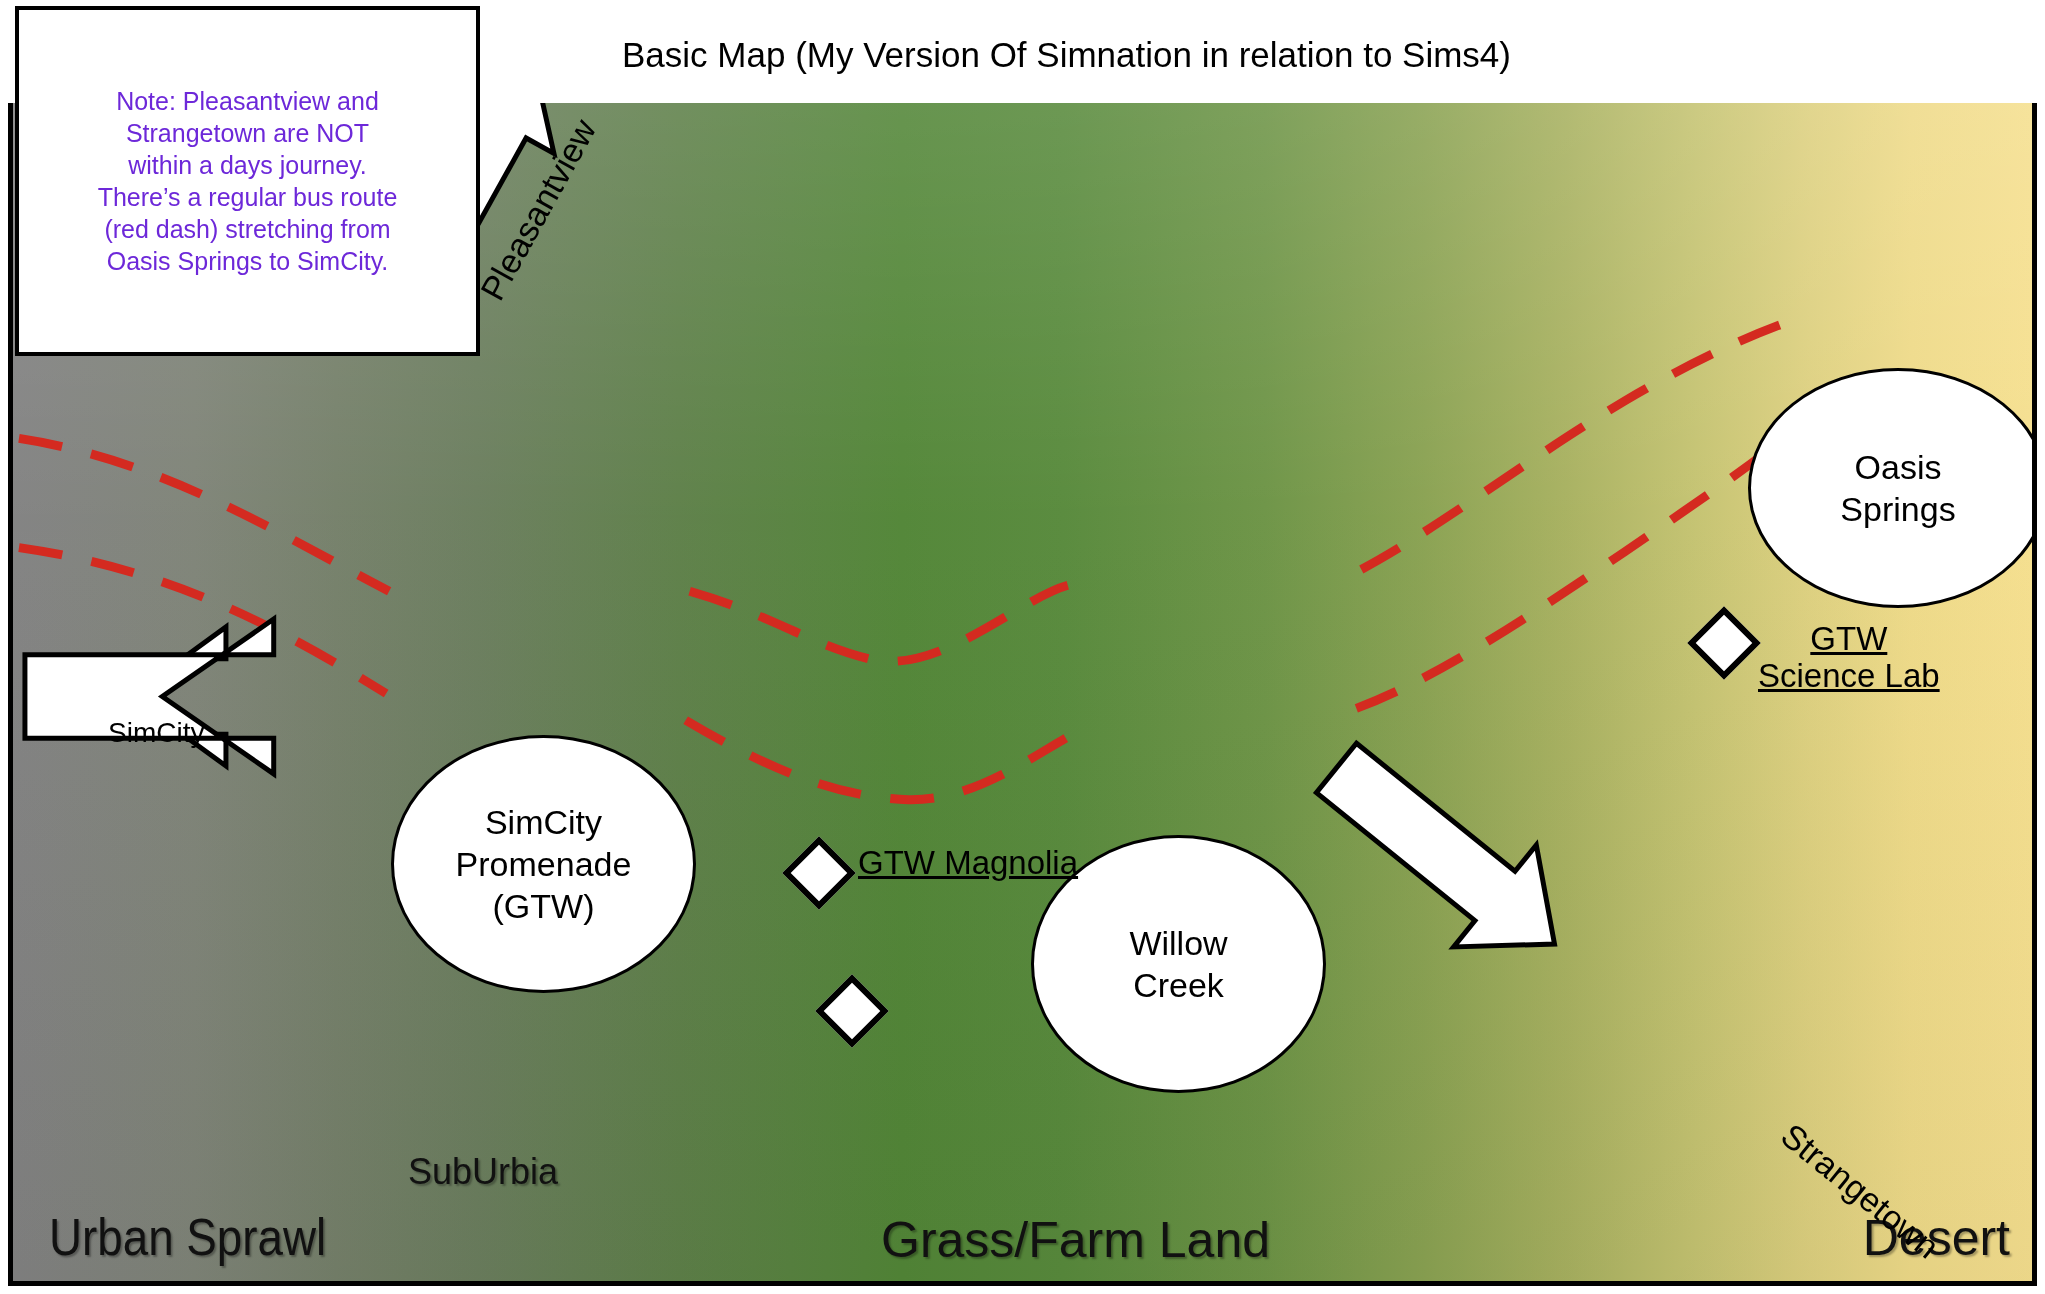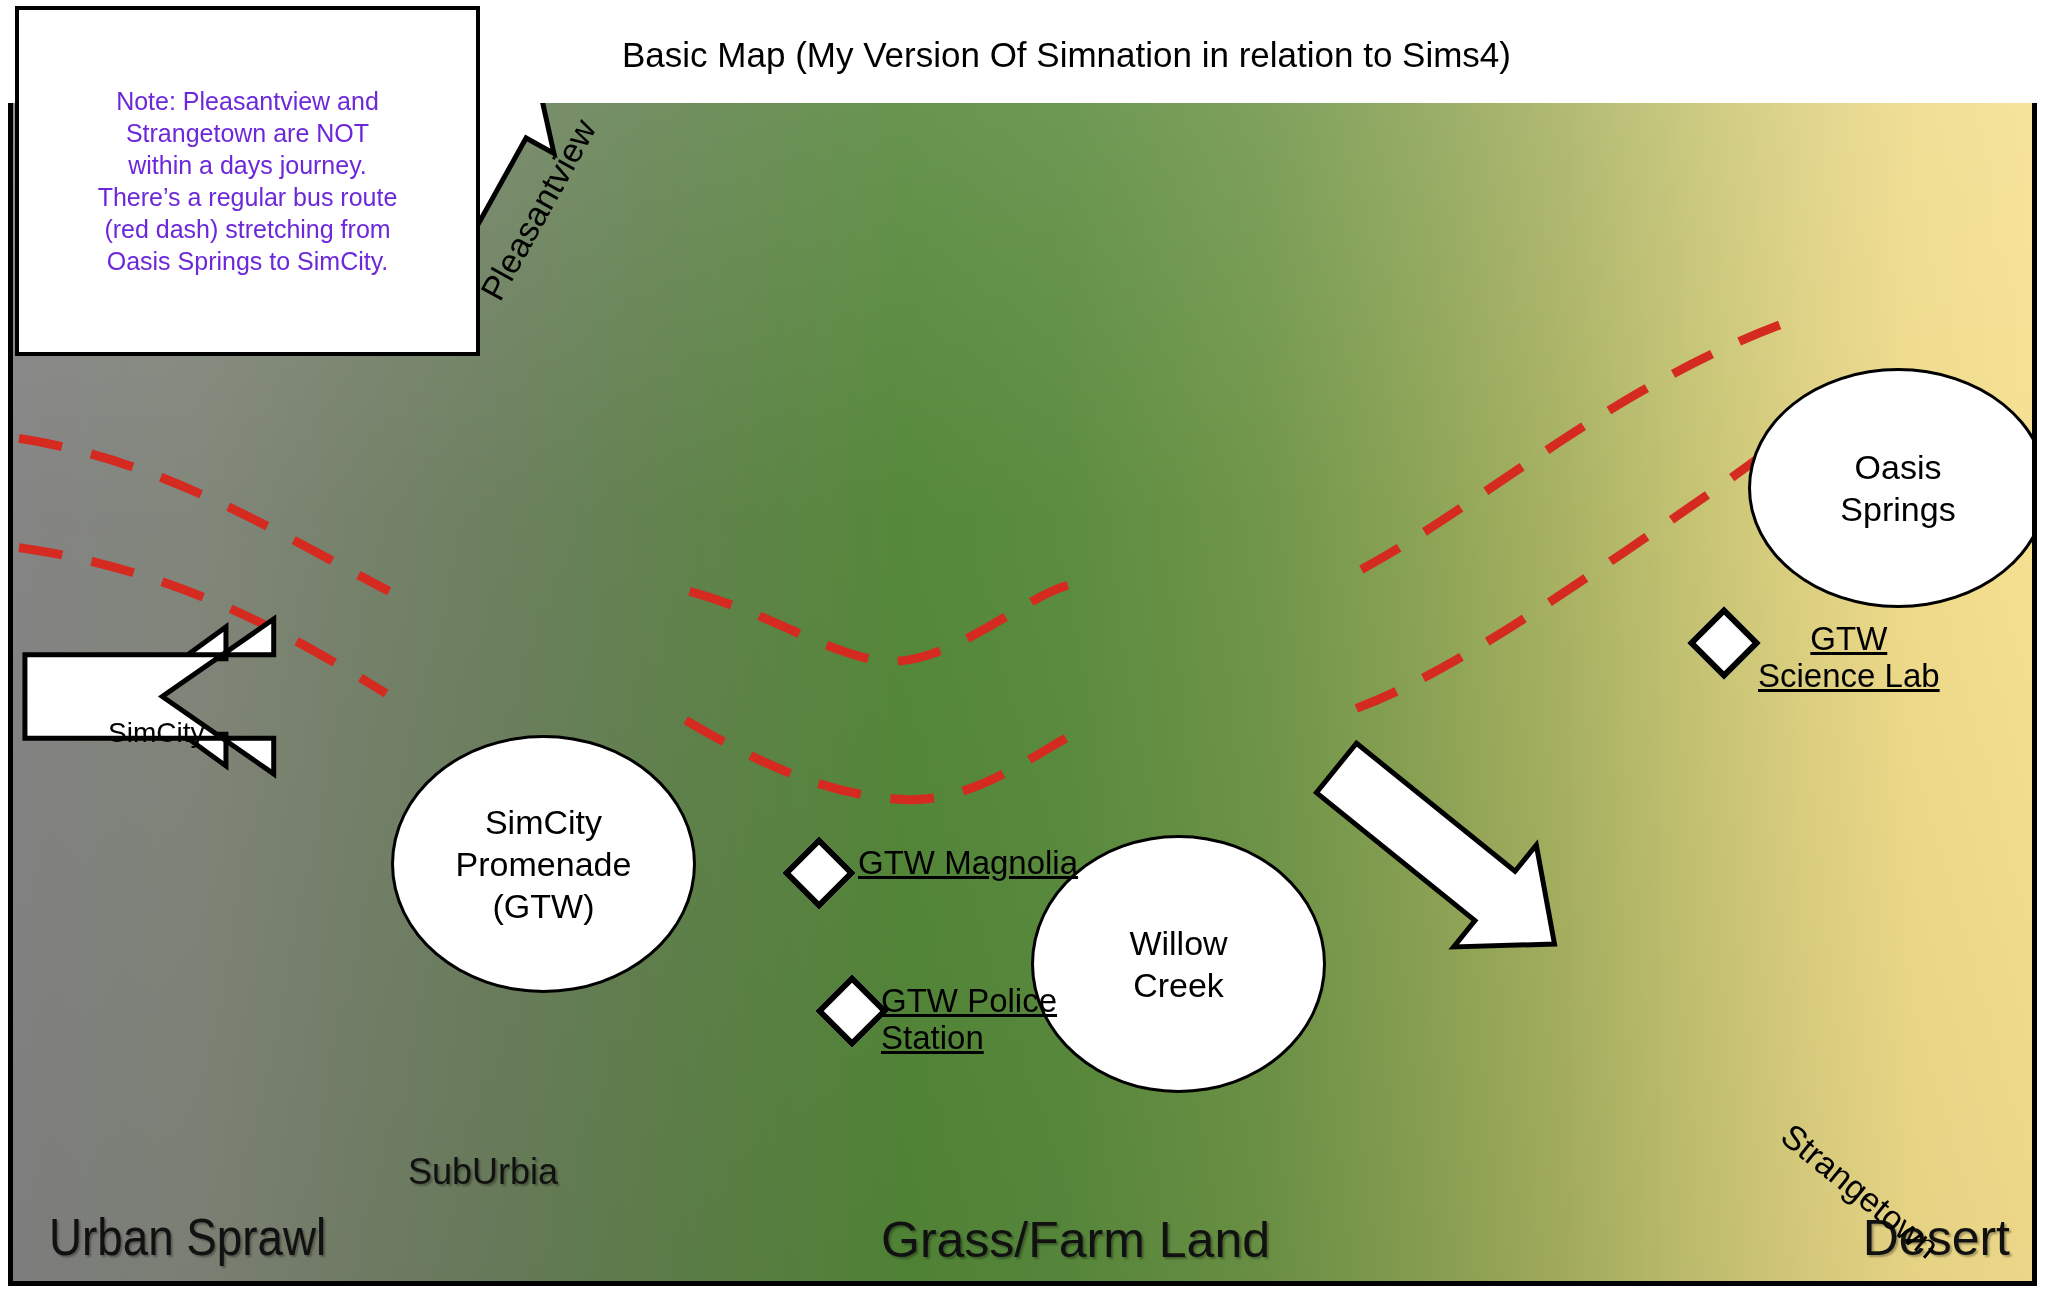--- a/index.html
+++ b/index.html
@@ -260,22 +260,20 @@
 
     <div class="town" id="town-oasis">
       <span class="town-label">Oasis
 Springs</span>
     </div>
 
     <div class="marker" id="marker-hospital"></div>
     <div class="marker-label" id="label-hospital">GTW Magnolia</div>
 
     <div class="marker" id="marker-police"></div>
-    <div class="marker-label" id="label-police">GTW Police
-Station</div>
 
     <div class="marker" id="marker-science"></div>
     <div class="marker-label" id="label-science">GTW
 Science Lab</div>
 
     <div class="zone-label" id="zone-urban">Urban Sprawl</div>
     <div class="zone-label" id="zone-suburbia">SubUrbia</div>
     <div class="zone-label" id="zone-grass">Grass/Farm Land</div>
     <div class="zone-label" id="zone-desert">Desert</div>
   </div>

